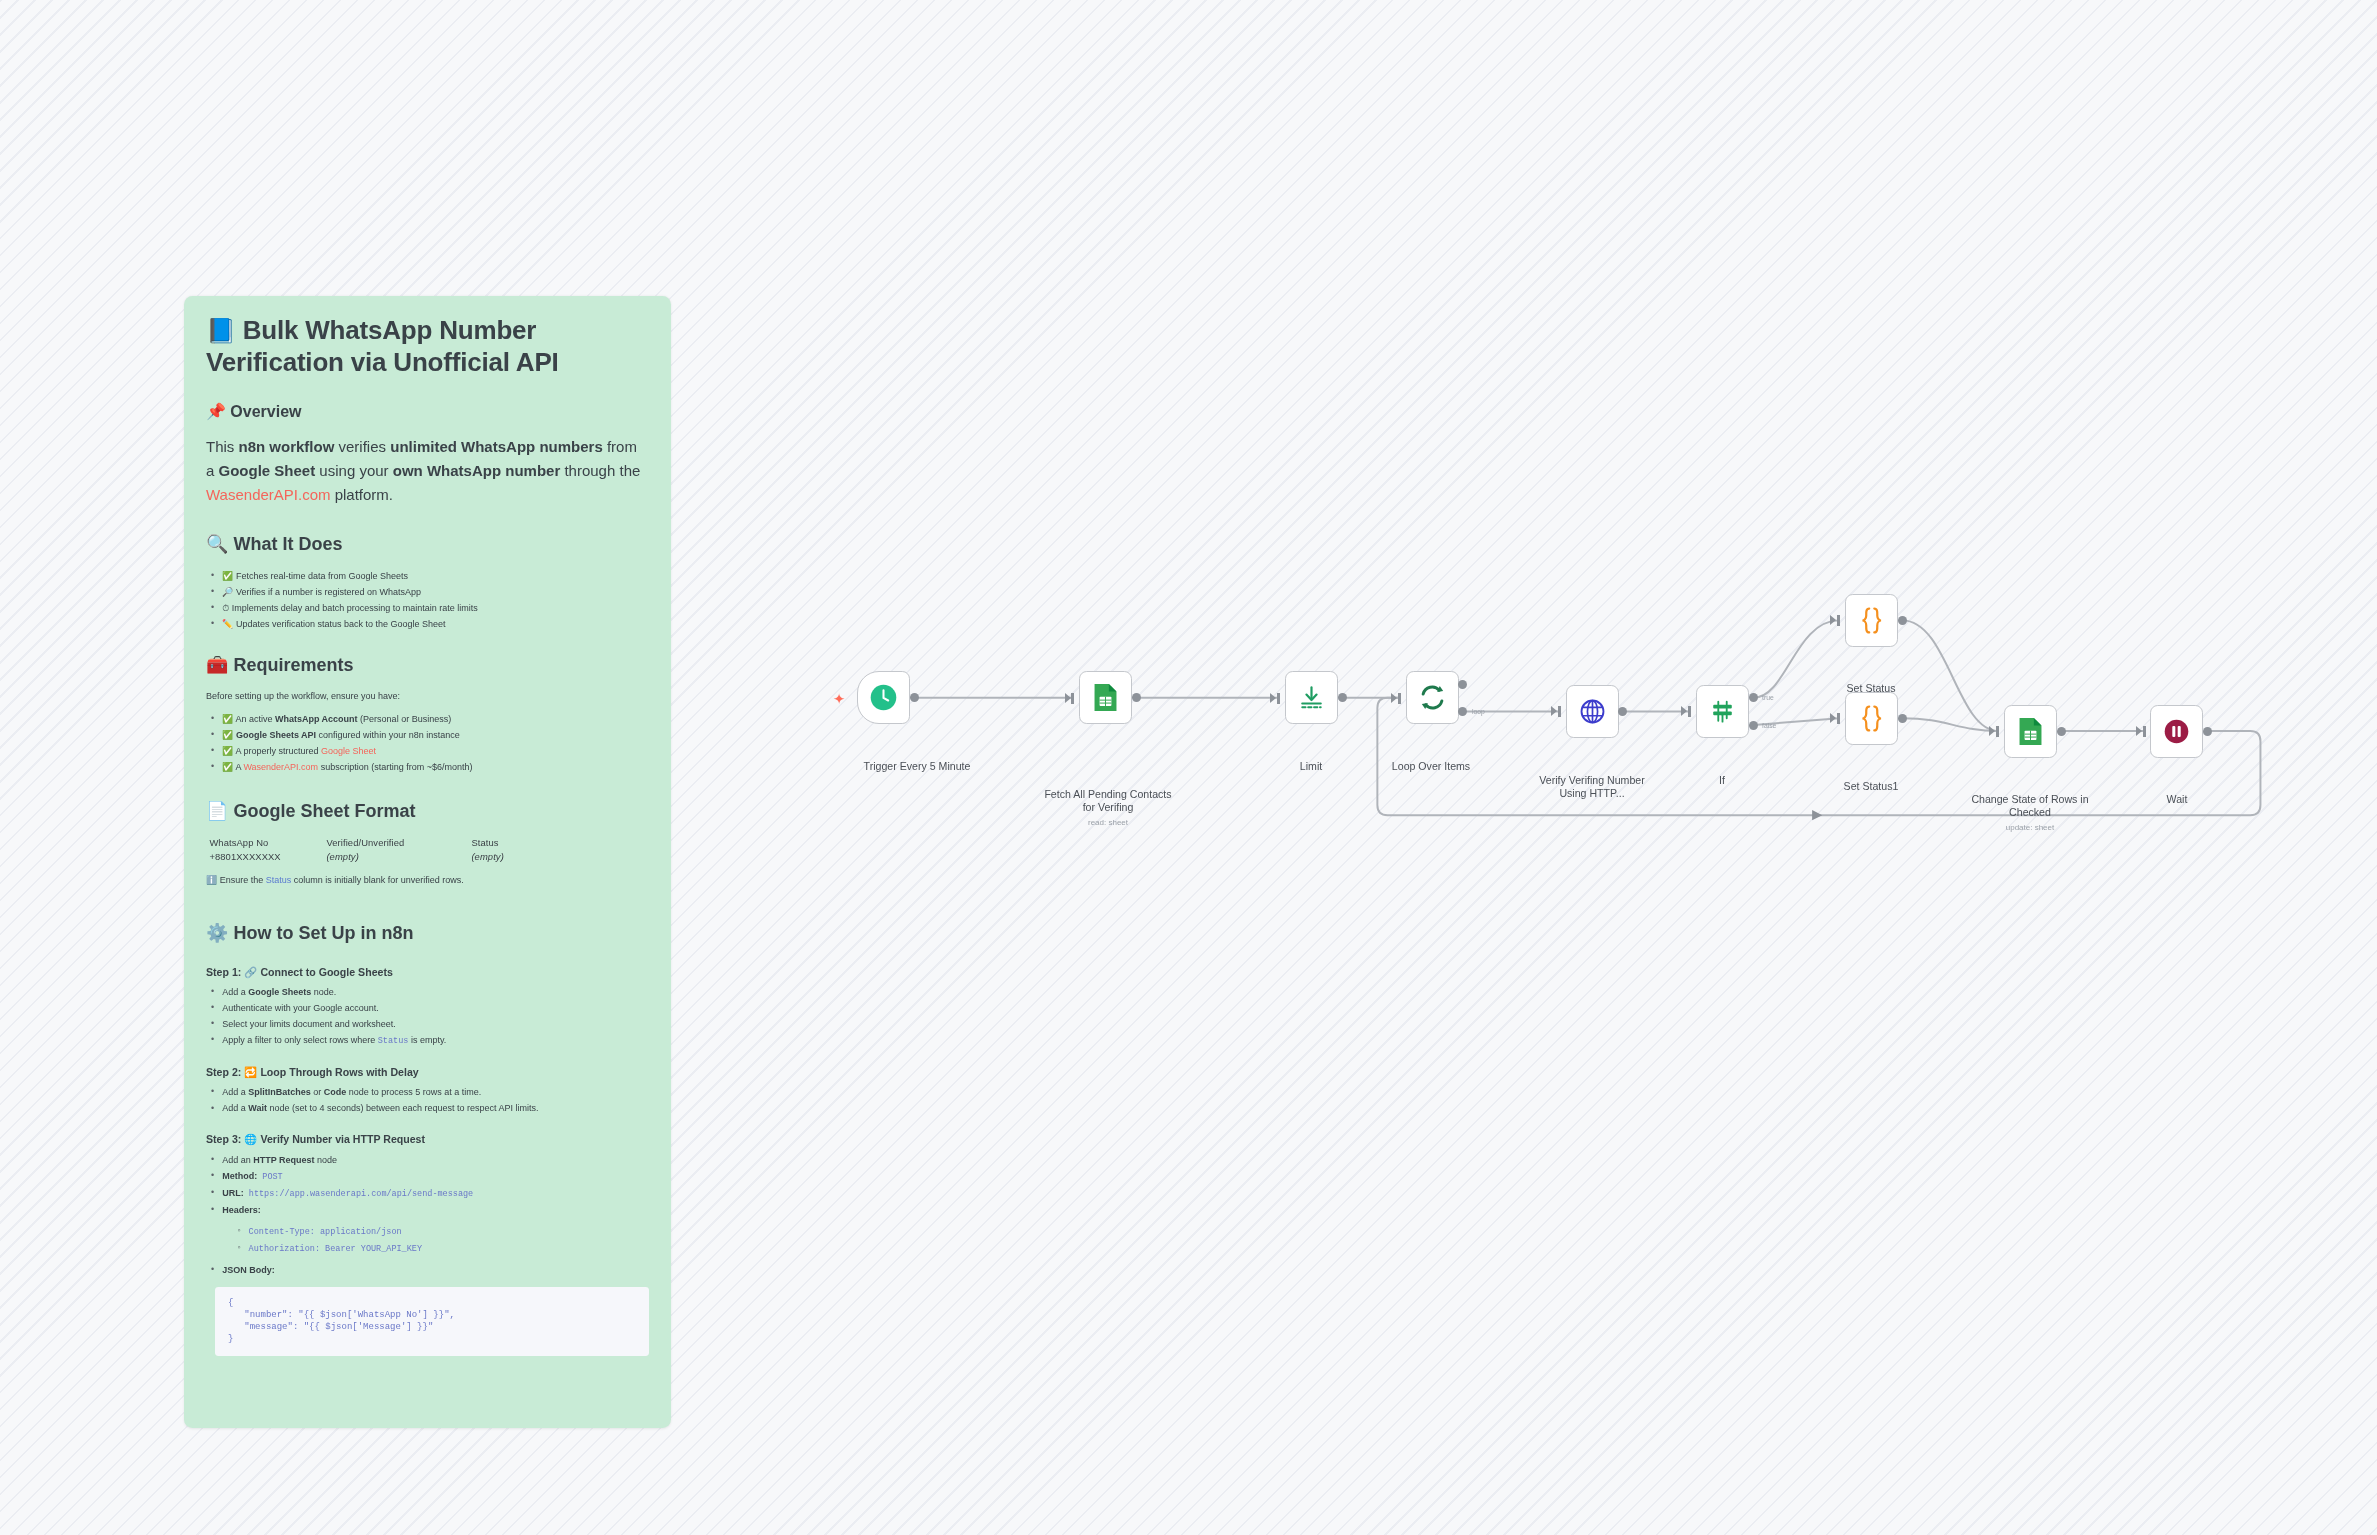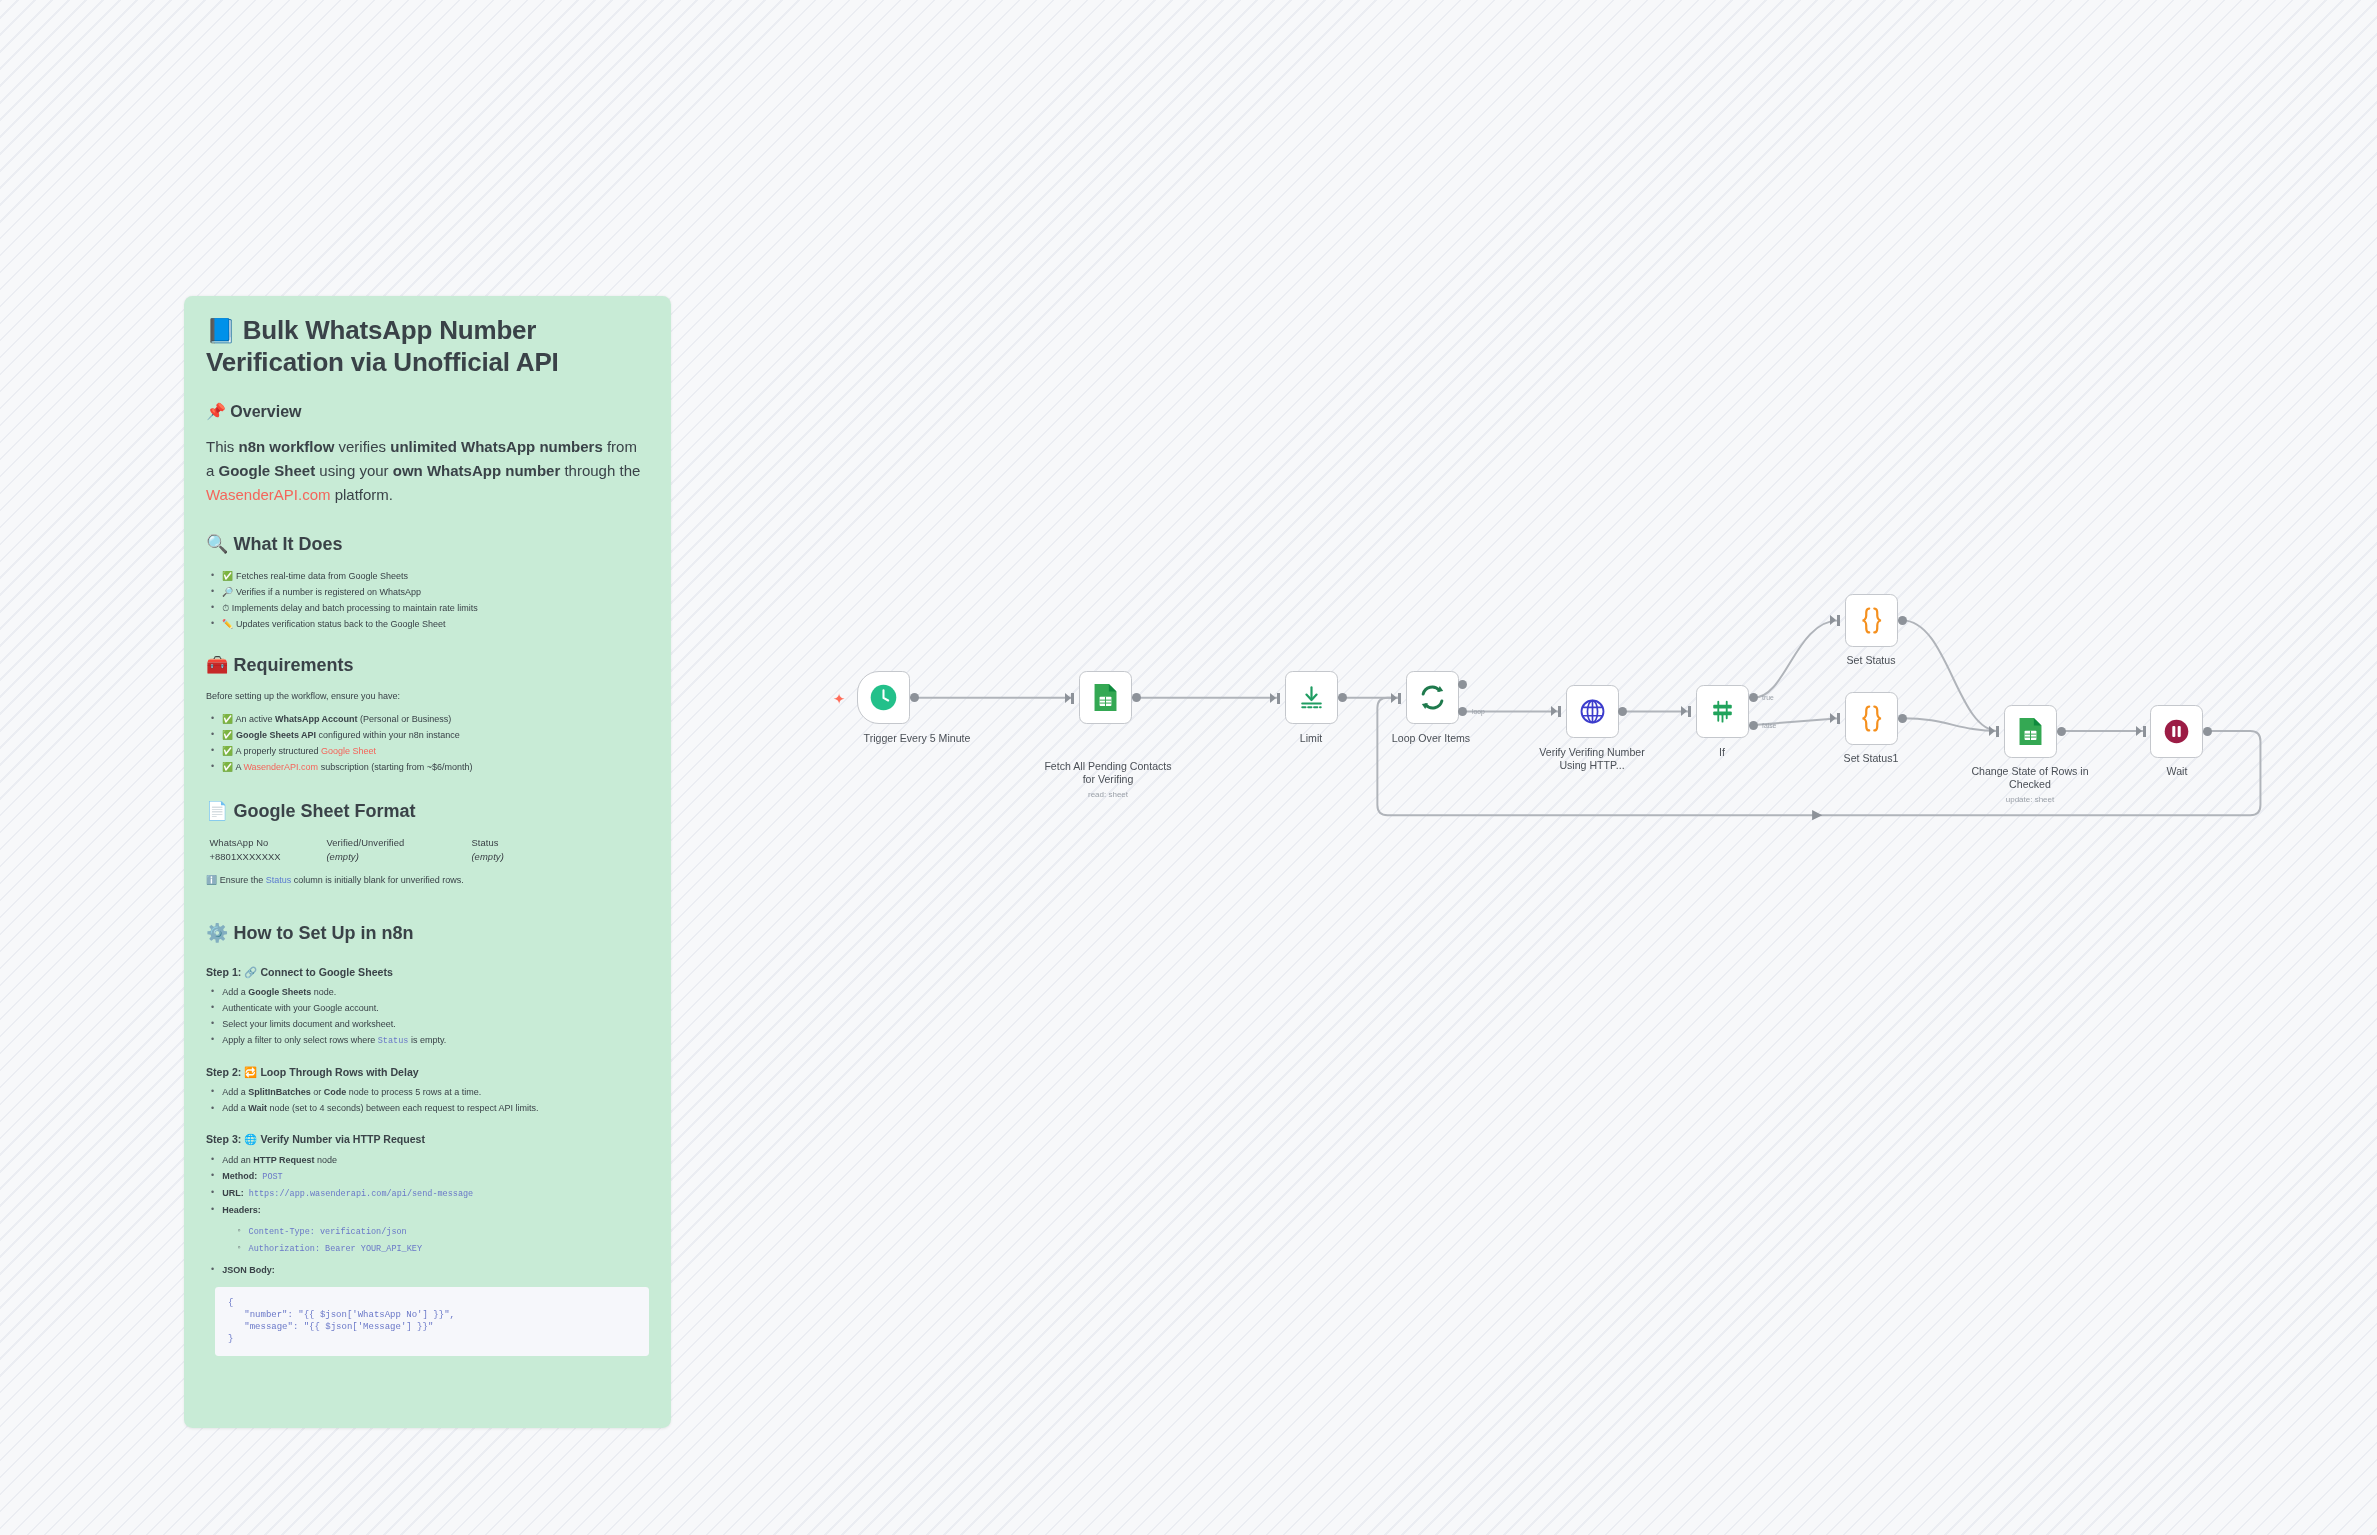--- a/index.html
+++ b/index.html
@@ -155,20 +155,21 @@
   }
 
   .node-label {
     position: absolute;
     text-align: center;
     font-size: 10.6px;
     line-height: 1.25;
     color: #4a4f56;
     width: 128px;
     z-index: 3;
+    margin-top: 28px;
   }
   .node-sub {
     display: block;
     font-size: 8px;
     color: #9aa0a8;
     margin-top: 3.4px;
   }
 
   .port {
     position: absolute;
@@ -289,21 +290,21 @@
       <li><span>Add a </span><b>Wait</b><span> node (set to 4 seconds) between each request to respect API limits.</span></li>
     </ul>
 
     <div class="step-h" style="margin-top:17px">Step 3: 🌐 Verify Number via HTTP Request</div>
     <ul class="sn-list">
       <li><span>Add an </span><b>HTTP Request</b><span> node</span></li>
       <li><b>Method:</b><span class="code-inline"> POST</span></li>
       <li><b>URL:</b><span class="code-inline"> https://app.wasenderapi.com/api/send-message</span></li>
       <li><b>Headers:</b>
         <ul class="sn-list sn-sub">
-          <li><span class="code-inline">Content-Type: verification/json</span></li>
+          <li><span class="code-inline">Content-Type: application/json</span></li>
           <li><span class="code-inline">Authorization: Bearer YOUR_API_KEY</span></li>
         </ul>
       </li>
       <li><b>JSON Body:</b></li>
     </ul>
 
     <div class="code-block">{
    "number": "{{ $json['WhatsApp No'] }}",
    "message": "{{ $json['Message'] }}"
 }</div>

